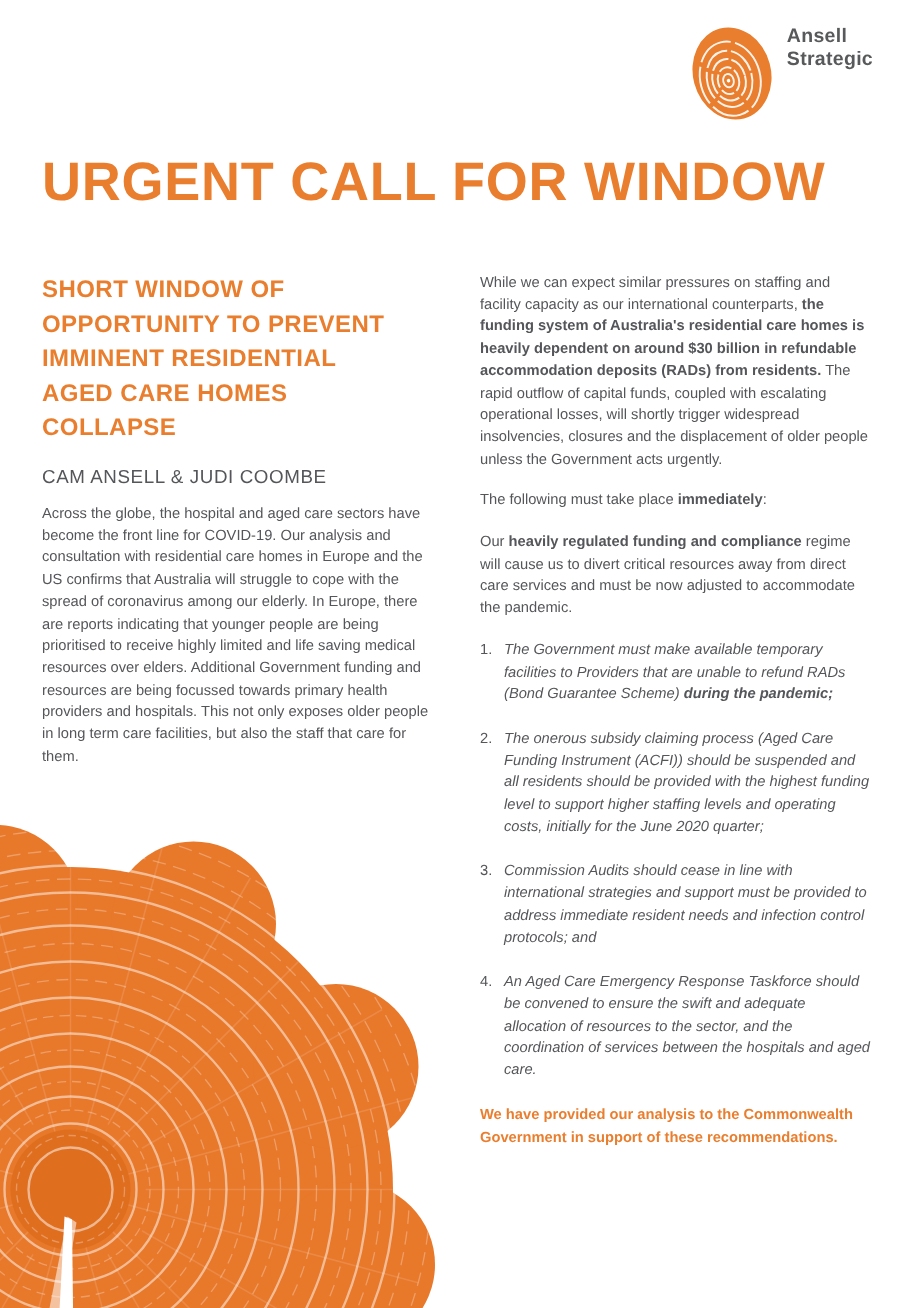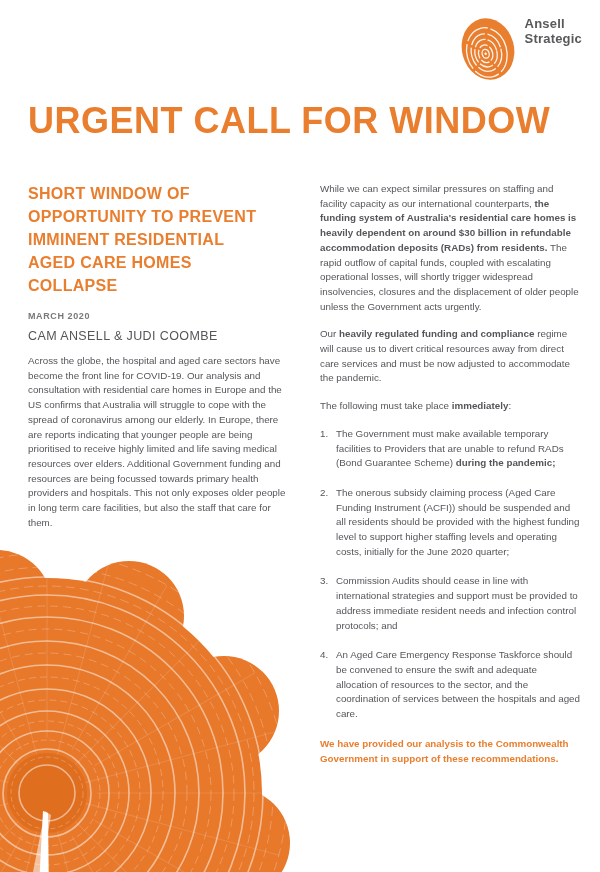--- a/index.html
+++ b/index.html
@@ -92,21 +92,21 @@
   .num-item {
     display: flex;
     margin-bottom: 15px;
   }
   .num-item .num {
     flex: 0 0 16px;
     color: #55565a;
     font-size: 9.8px;
     line-height: 14.7px;
   }
-  .num-item .rich { flex: 1; }
+  .num-item .rich { flex: 1; font-style: italic; }
 
   .closing {
     color: #e97e2e;
     font-size: 9.8px;
     font-weight: 700;
     line-height: 14.7px;
     margin-top: 3px;
   }
 
   
@@ -145,29 +145,28 @@
   <div class="page-title">URGENT CALL FOR WINDOW</div>
 
   <div class="columns">
 
     <div class="col">
       <div class="left-heading">SHORT WINDOW OF
 OPPORTUNITY TO PREVENT
 IMMINENT RESIDENTIAL
 AGED CARE HOMES
 COLLAPSE</div>
-      <div class="date-line">MARCH 2020</div>
       <div class="byline">CAM ANSELL &amp; JUDI COOMBE</div>
       <div class="body-text">Across the globe, the hospital and aged care sectors have become the front line for COVID-19. Our analysis and consultation with residential care homes in Europe and the US confirms that Australia will struggle to cope with the spread of coronavirus among our elderly. In Europe, there are reports indicating that younger people are being prioritised to receive highly limited and life saving medical resources over elders. Additional Government funding and resources are being focussed towards primary health providers and hospitals. This not only exposes older people in long term care facilities, but also the staff that care for them.</div>
     </div>
 
     <div class="col">
       <div class="rich para"><span>While we can expect similar pressures on staffing and facility capacity as our international counterparts, </span><span class="b">the funding system of Australia's residential care homes is heavily dependent on around $30 billion in refundable accommodation deposits (RADs) from residents.</span><span> The rapid outflow of capital funds, coupled with escalating operational losses, will shortly trigger widespread insolvencies, closures and the displacement of older people unless the Government acts urgently.</span></div>
+      <div class="rich para"><span>The following must take place </span><span class="b">immediately</span><span>:</span></div>
       <div class="rich para"><span>Our </span><span class="b">heavily regulated funding and compliance</span><span> regime will cause us to divert critical resources away from direct care services and must be now adjusted to accommodate the pandemic.</span></div>
-      <div class="rich para"><span>The following must take place </span><span class="b">immediately</span><span>:</span></div>
 
       <div class="num-list">
         <div class="num-item">
           <span class="num">1.</span>
           <span class="rich"><span>The Government must make available temporary facilities to Providers that are unable to refund RADs (Bond Guarantee Scheme) </span><span class="b">during the pandemic;</span></span>
         </div>
         <div class="num-item">
           <span class="num">2.</span>
           <span class="rich"><span>The onerous subsidy claiming process (Aged Care Funding Instrument (ACFI)) should be suspended and all residents should be provided with the highest funding level to support higher staffing levels and operating costs, initially for the June 2020 quarter;</span></span>
         </div>

